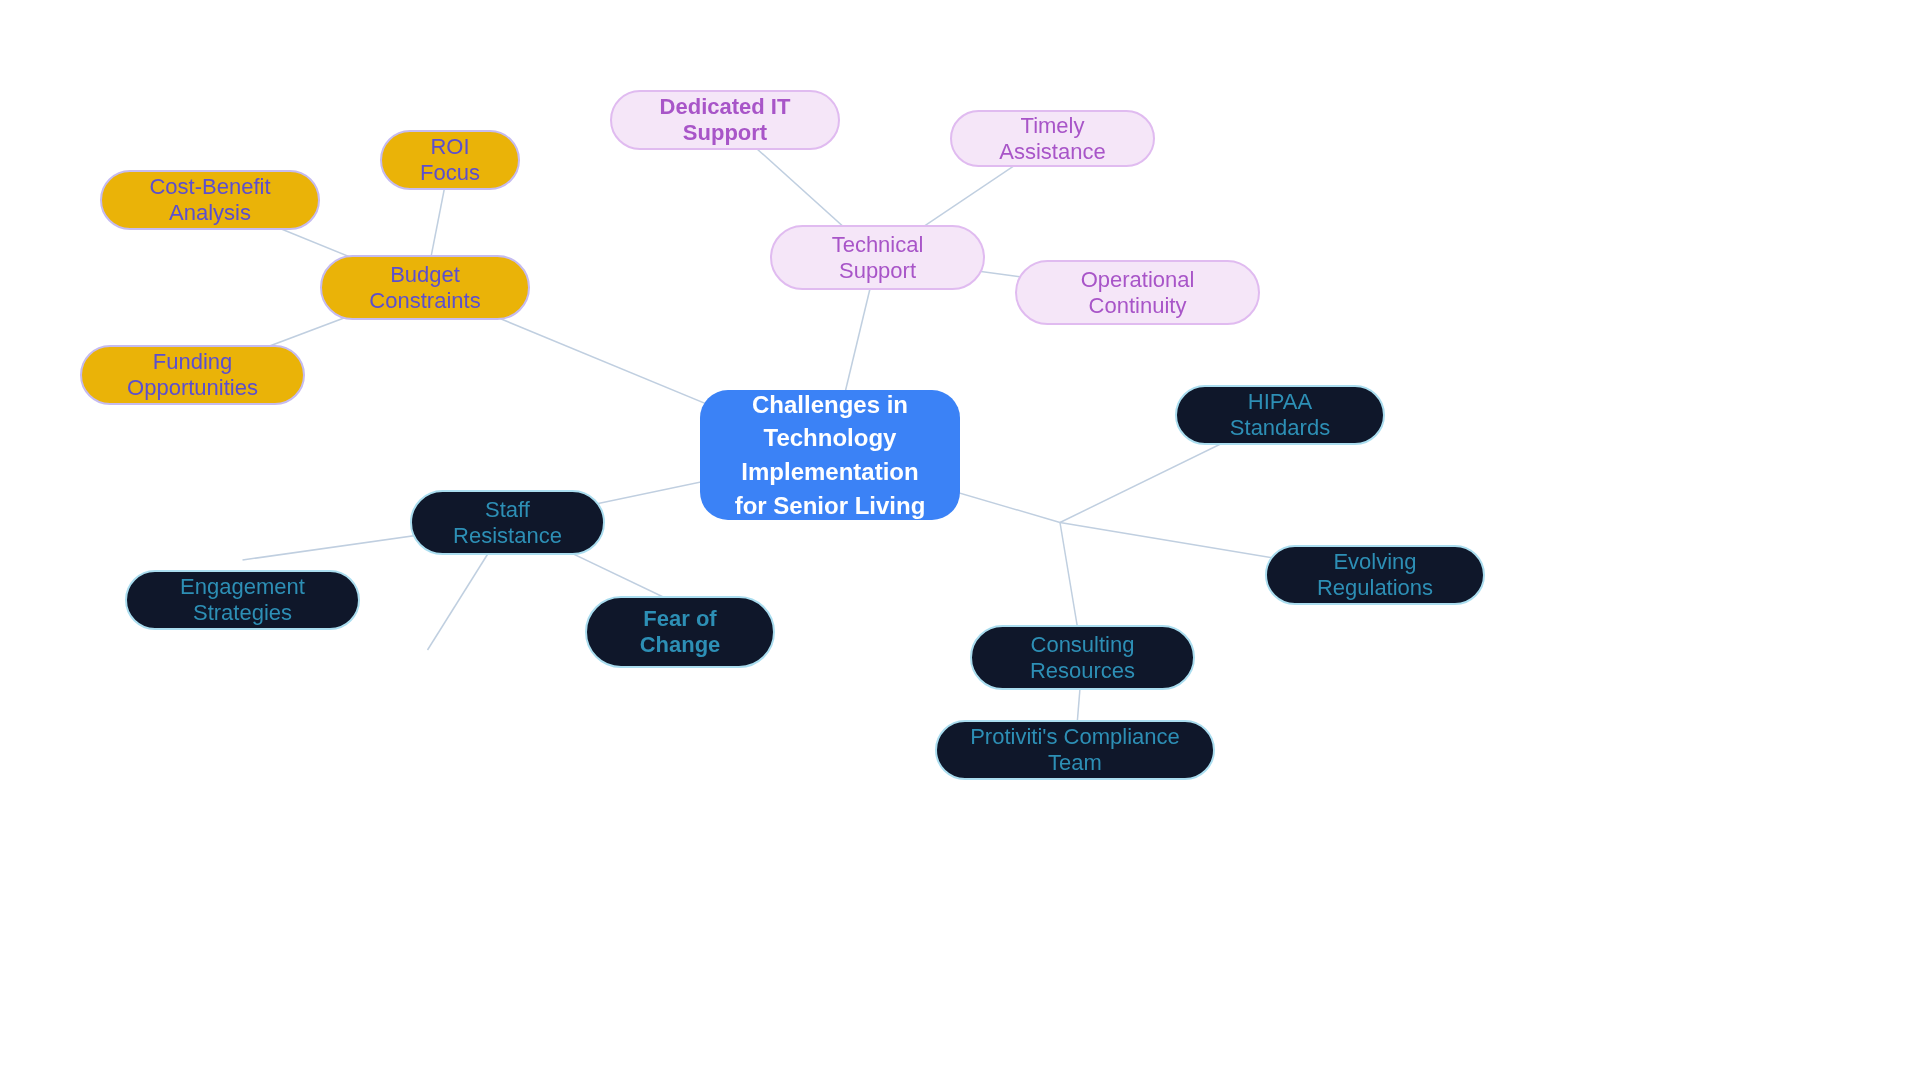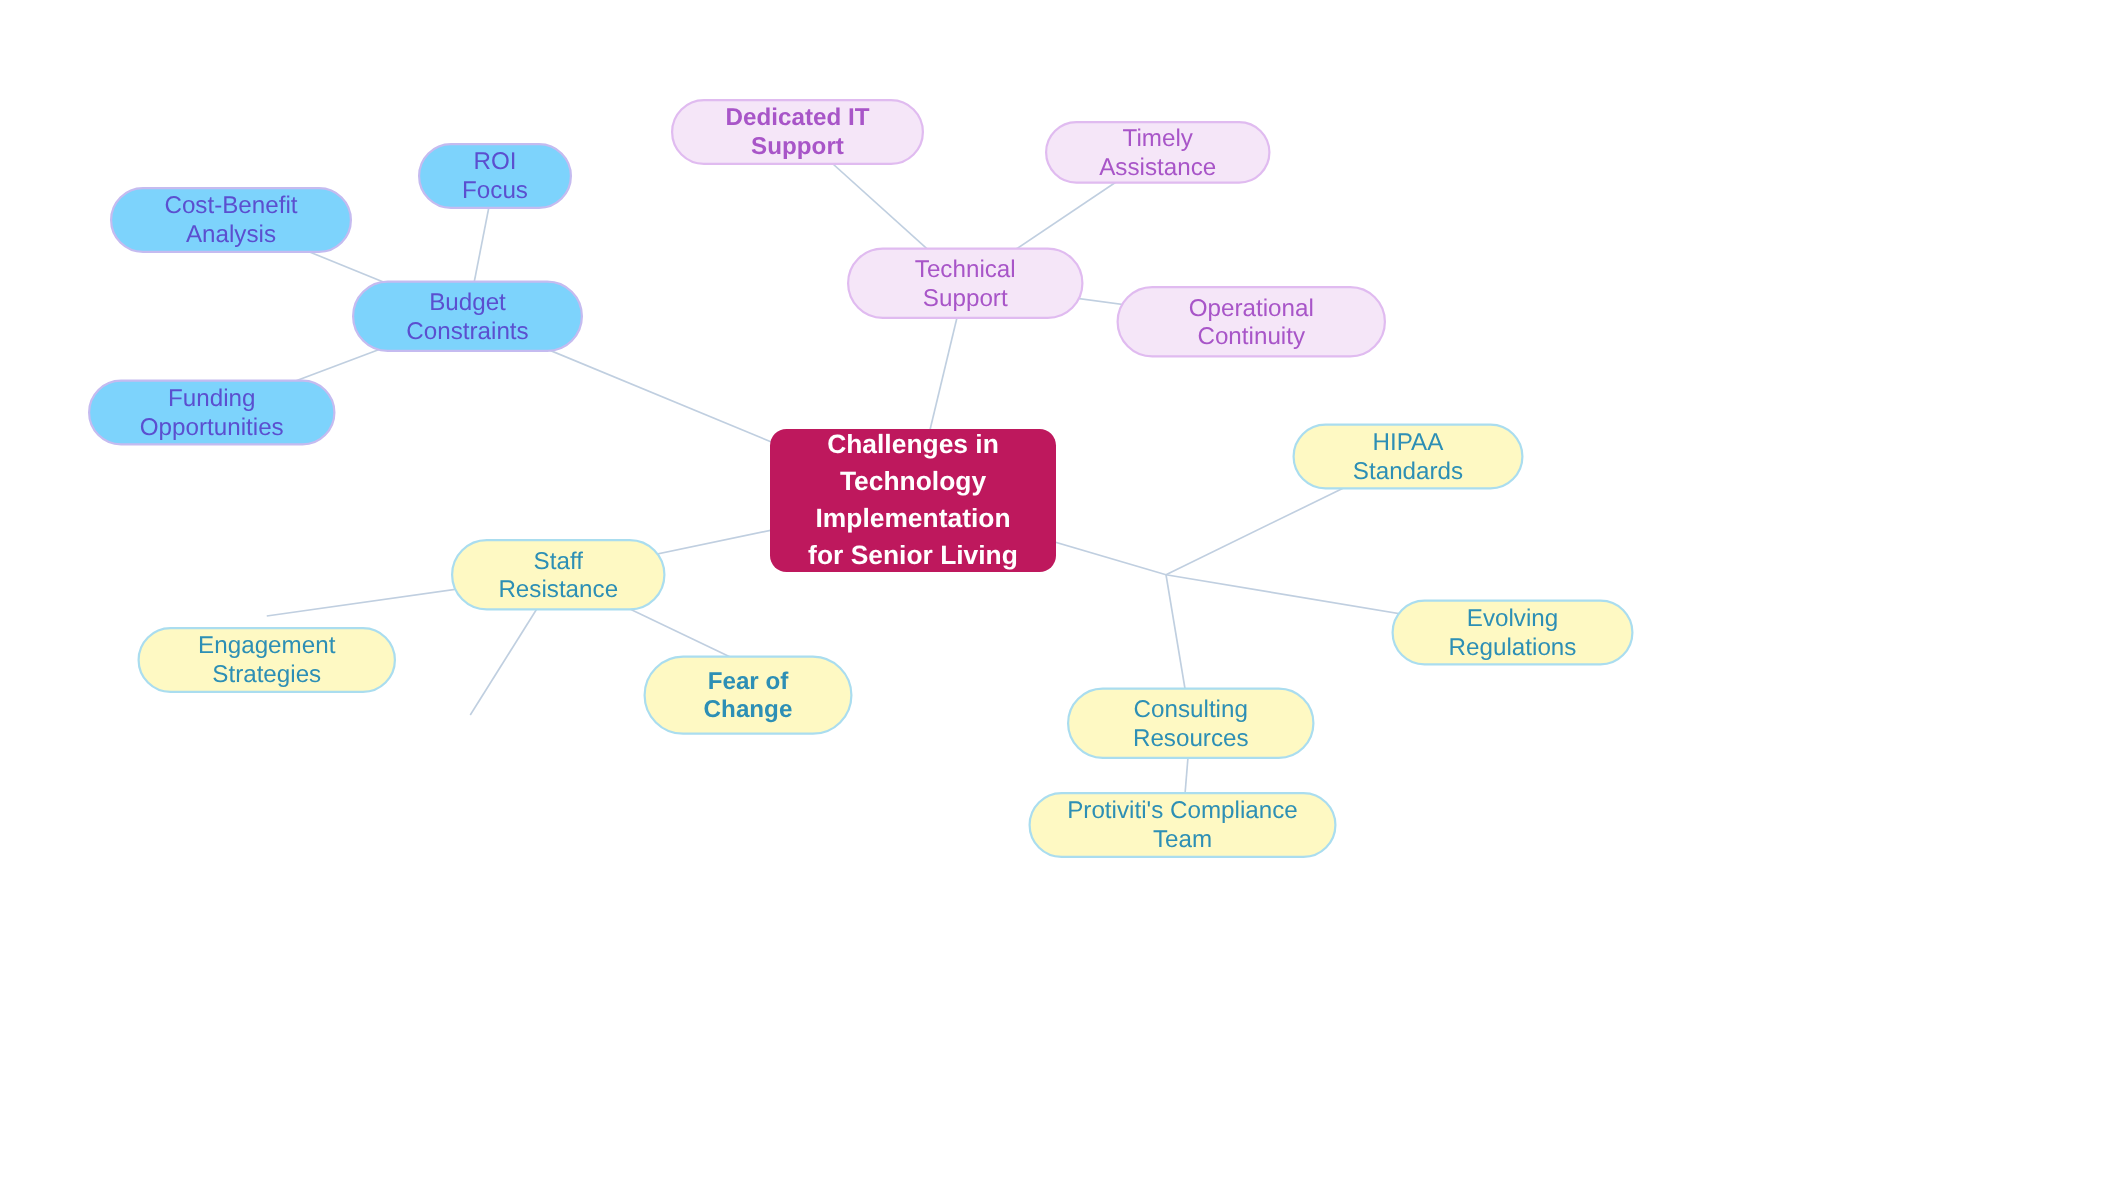--- a/index.html
+++ b/index.html
@@ -32,41 +32,41 @@
       display: flex;
       align-items: center;
       justify-content: center;
       text-align: center;
       font-size: 22px;
       font-weight: 500;
       cursor: pointer;
       padding: 12px 24px;
     }
     .node-center {
-      background: #be185d;
+      background: #3b82f6;
       color: #ffffff;
-      border-radius: 15px;
+      border-radius: 28px;
       font-size: 24px;
       font-weight: 600;
       width: 260px;
       height: 130px;
       line-height: 1.4;
     }
     .node-purple {
-      background: #7dd3fc;
+      background: #eab308;
       color: #5b4fcf;
       border: 2px solid #c5bbf0;
     }
     .node-pink {
       background: #f5e6f8;
       color: #a855c8;
       border: 2px solid #e0bbf0;
     }
     .node-blue {
-      background: #fef9c3;
+      background: #0f172a;
       color: #2d8fb5;
       border: 2px solid #aaddef;
     }
   </style>
 </head>
 <body>
 
 <div id="mindmap-canvas">
   <svg id="lines">
       <line x1="830" y1="455" x2="425" y2="287.5" stroke="#c0cfe0" stroke-width="1.5"></line>

